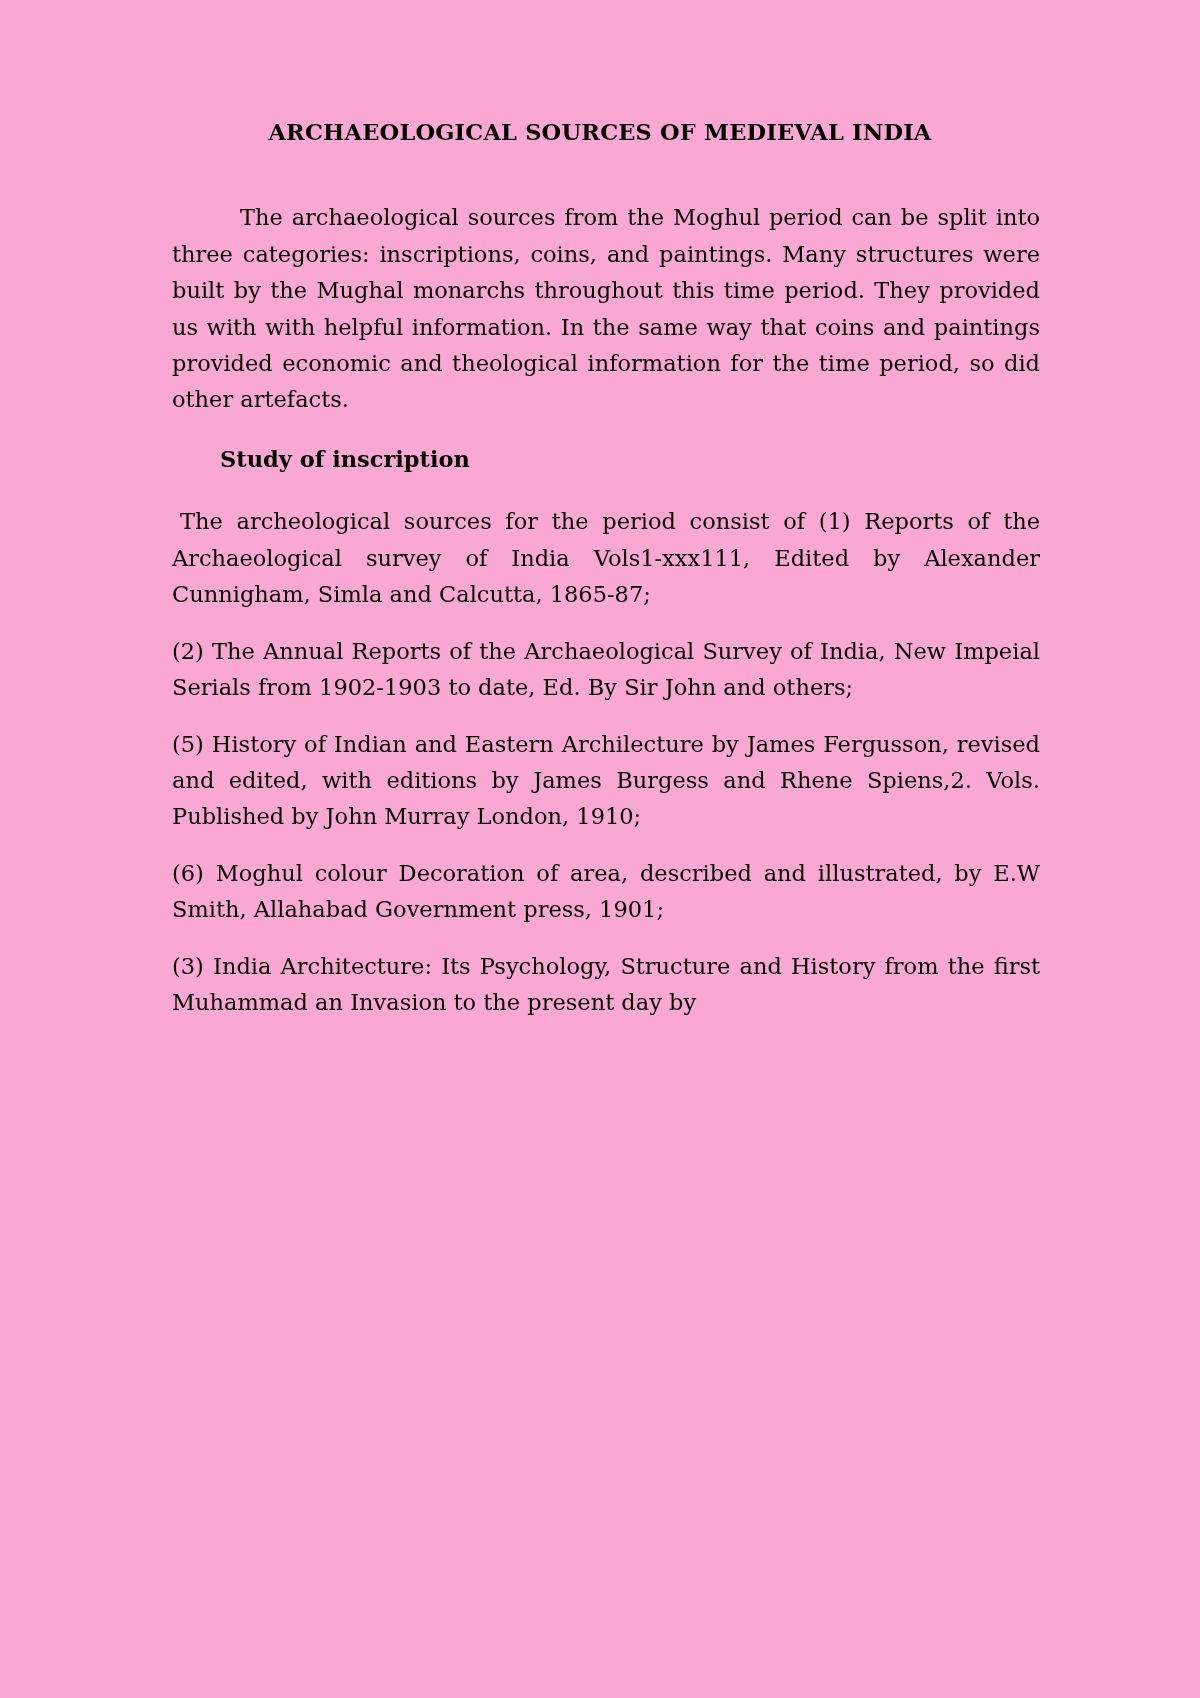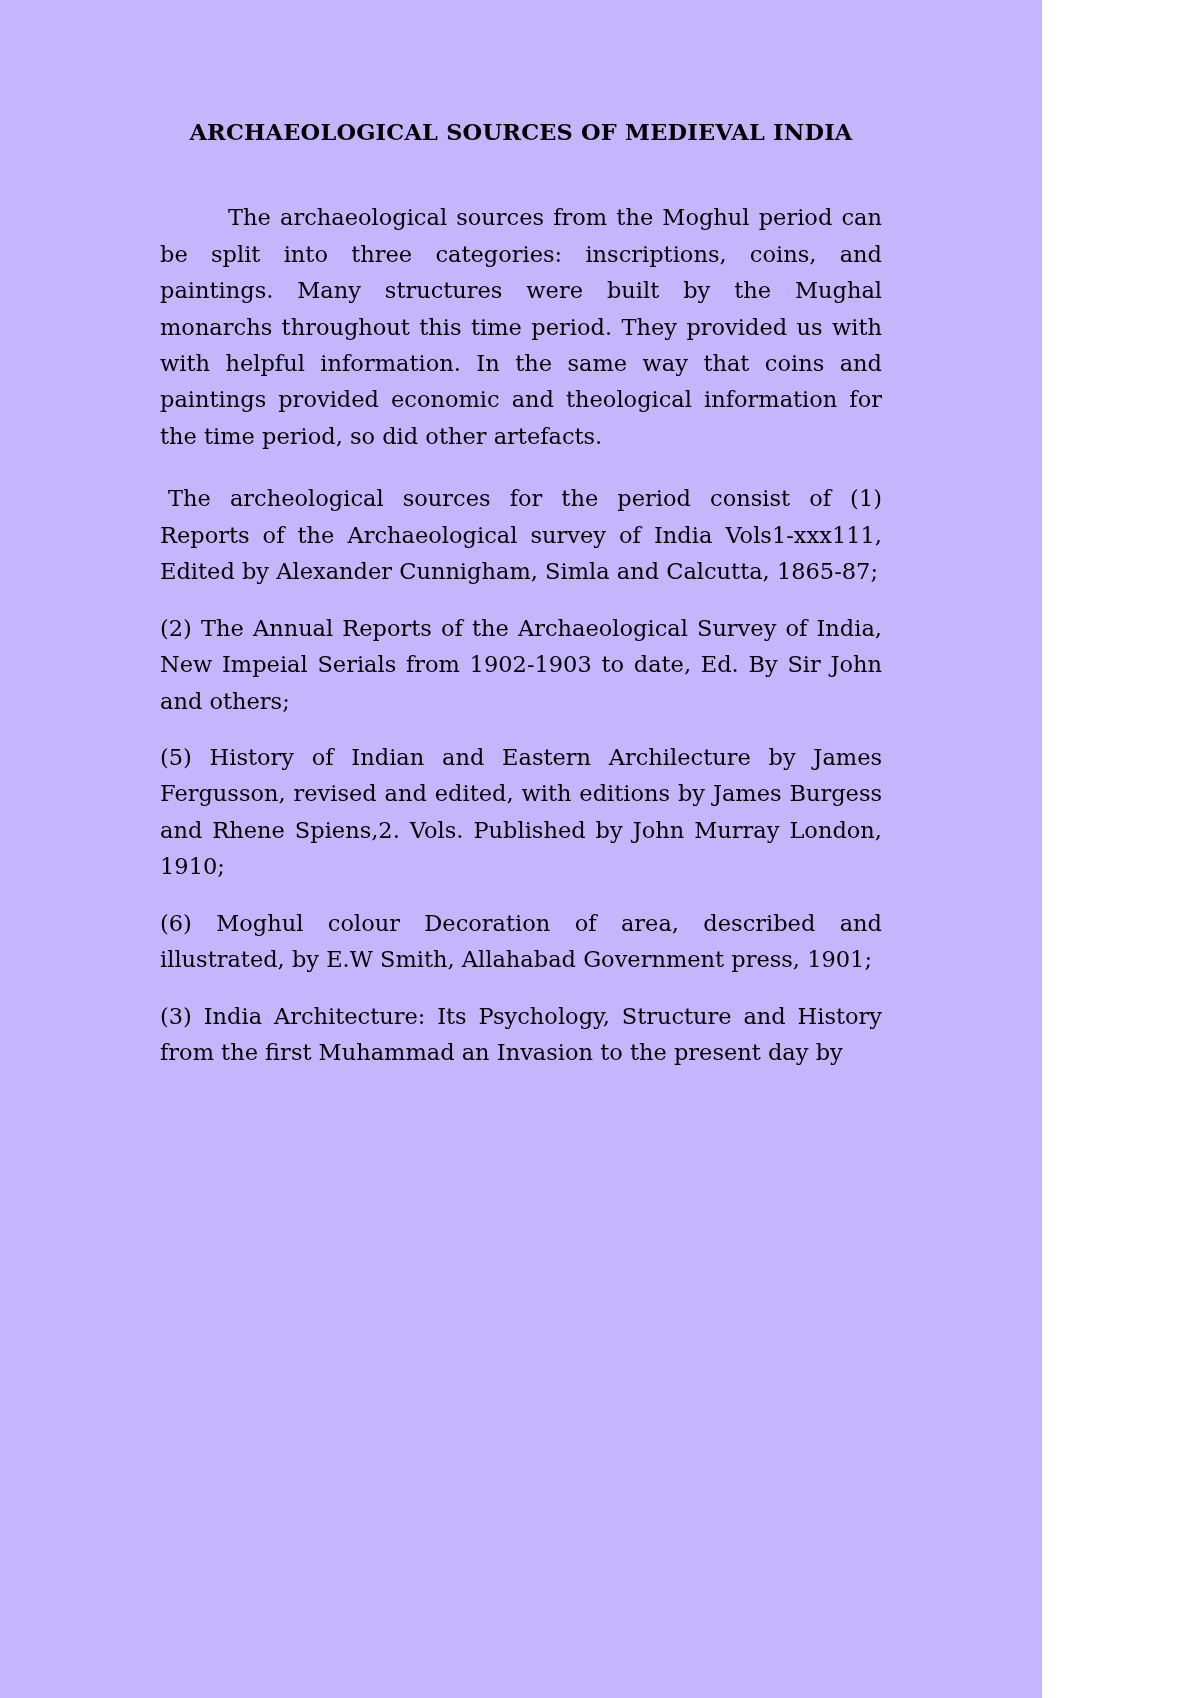--- a/index.html
+++ b/index.html
@@ -9,41 +9,41 @@
   }
   body {
     width: 1200px;
     height: 1698px;
     font-family: "DejaVu Serif", serif;
     color: #000000;
     -webkit-font-smoothing: antialiased;
   }
   .page {
     position: relative;
-    width: 1042px;
+    width: 1200px;
     height: 1698px;
     box-sizing: border-box;
     padding: 118px 160px 68px 160px;
-    background: #c4b5fd;
+    background: #f9a8d4;
   }
   .doc-title {
     font-family: "DejaVu Serif", serif;
     font-weight: bold;
     font-size: 22.5px;
     letter-spacing: 0.2px;
     text-align: center;
     margin: 0 0 52px 0;
     line-height: 1.3;
   }
   p.body-para {
     font-size: 22.5px;
     line-height: 1.62;
     text-align: justify;
     text-justify: inter-word;
-    margin: 0 0 20px 0;
+    margin: 0 0 20px 12px;
   }
   p.body-para.first {
     text-indent: 68px;
     margin-bottom: 26px;
   }
   h2.section-heading {
     font-size: 22.5px;
     font-weight: bold;
     margin: 0 0 28px 0;
     text-indent: 60px;
@@ -58,20 +58,21 @@
 </style>
 </head>
 <body>
 
 <div class="page">
 
   <h1 class="doc-title">ARCHAEOLOGICAL SOURCES OF MEDIEVAL INDIA</h1>
 
   <p class="body-para first">The archaeological sources from the Moghul period can be split into three categories: inscriptions, coins, and paintings. Many structures were built by the Mughal monarchs throughout this time period. They provided us with with helpful information. In the same way that coins and paintings provided economic and theological information for the time period, so did other artefacts.</p>
 
+  <h2 class="section-heading">Study of inscription</h2>
 
   <p class="body-para lead-space">The archeological sources for the period consist of (1) Reports of the Archaeological survey of India Vols1-xxx111, Edited by Alexander Cunnigham, Simla and Calcutta, 1865-87;</p>
 
   <p class="body-para">(2) The Annual Reports of the Archaeological Survey of India, New Impeial Serials from 1902-1903 to date, Ed. By Sir John and others;</p>
 
 
 
   <p class="body-para">(5) History of Indian and Eastern Archilecture by James Fergusson, revised and edited, with editions by James Burgess and Rhene Spiens,2. Vols. Published by John Murray London, 1910;</p>
 
   <p class="body-para">(6) Moghul colour Decoration of area, described and illustrated, by E.W Smith, Allahabad Government press, 1901;</p>

